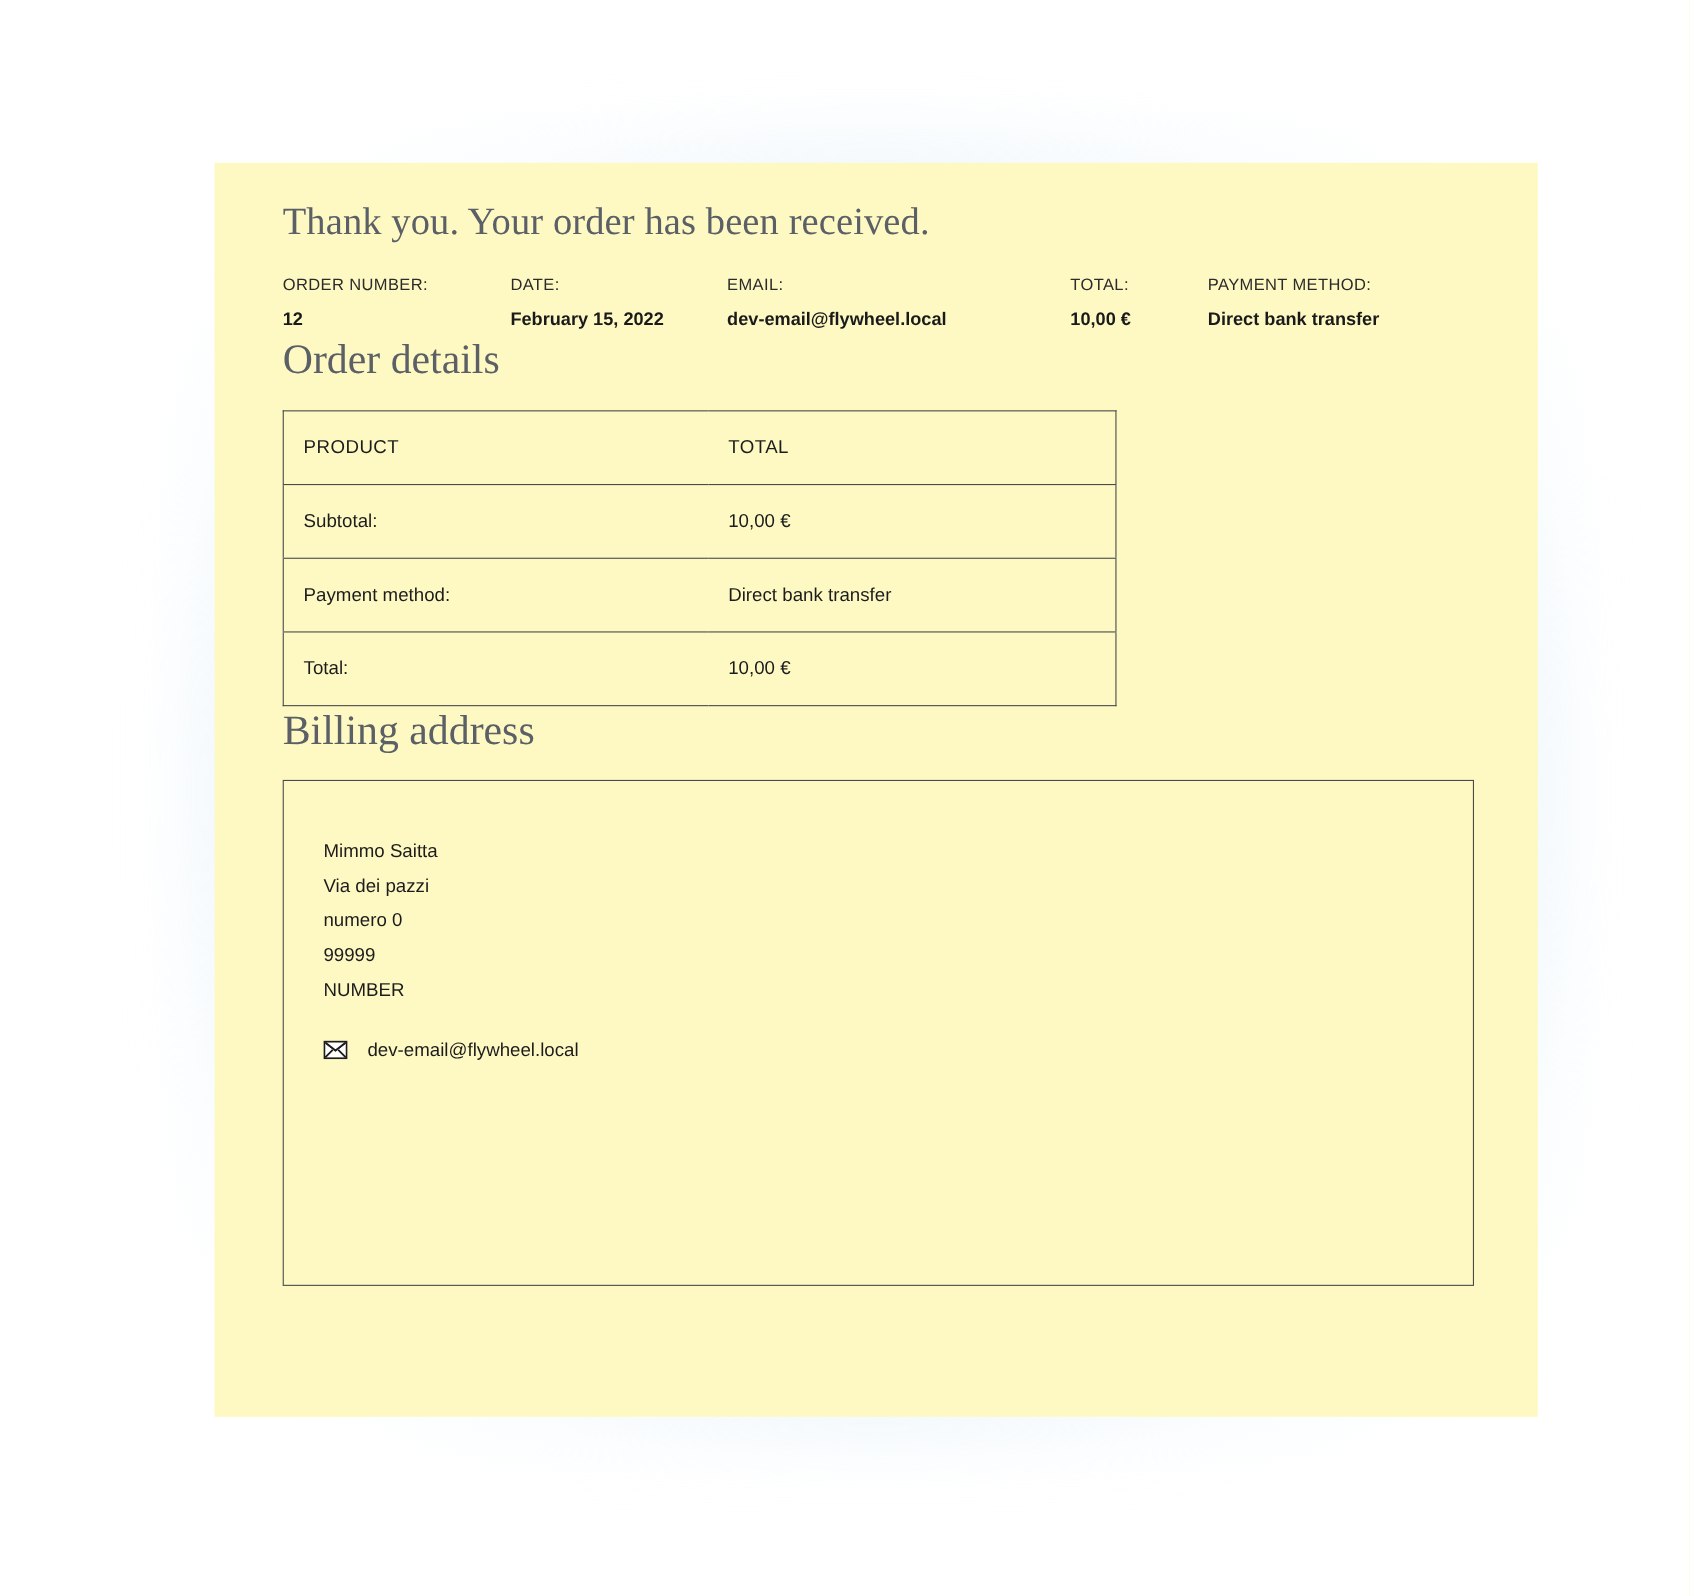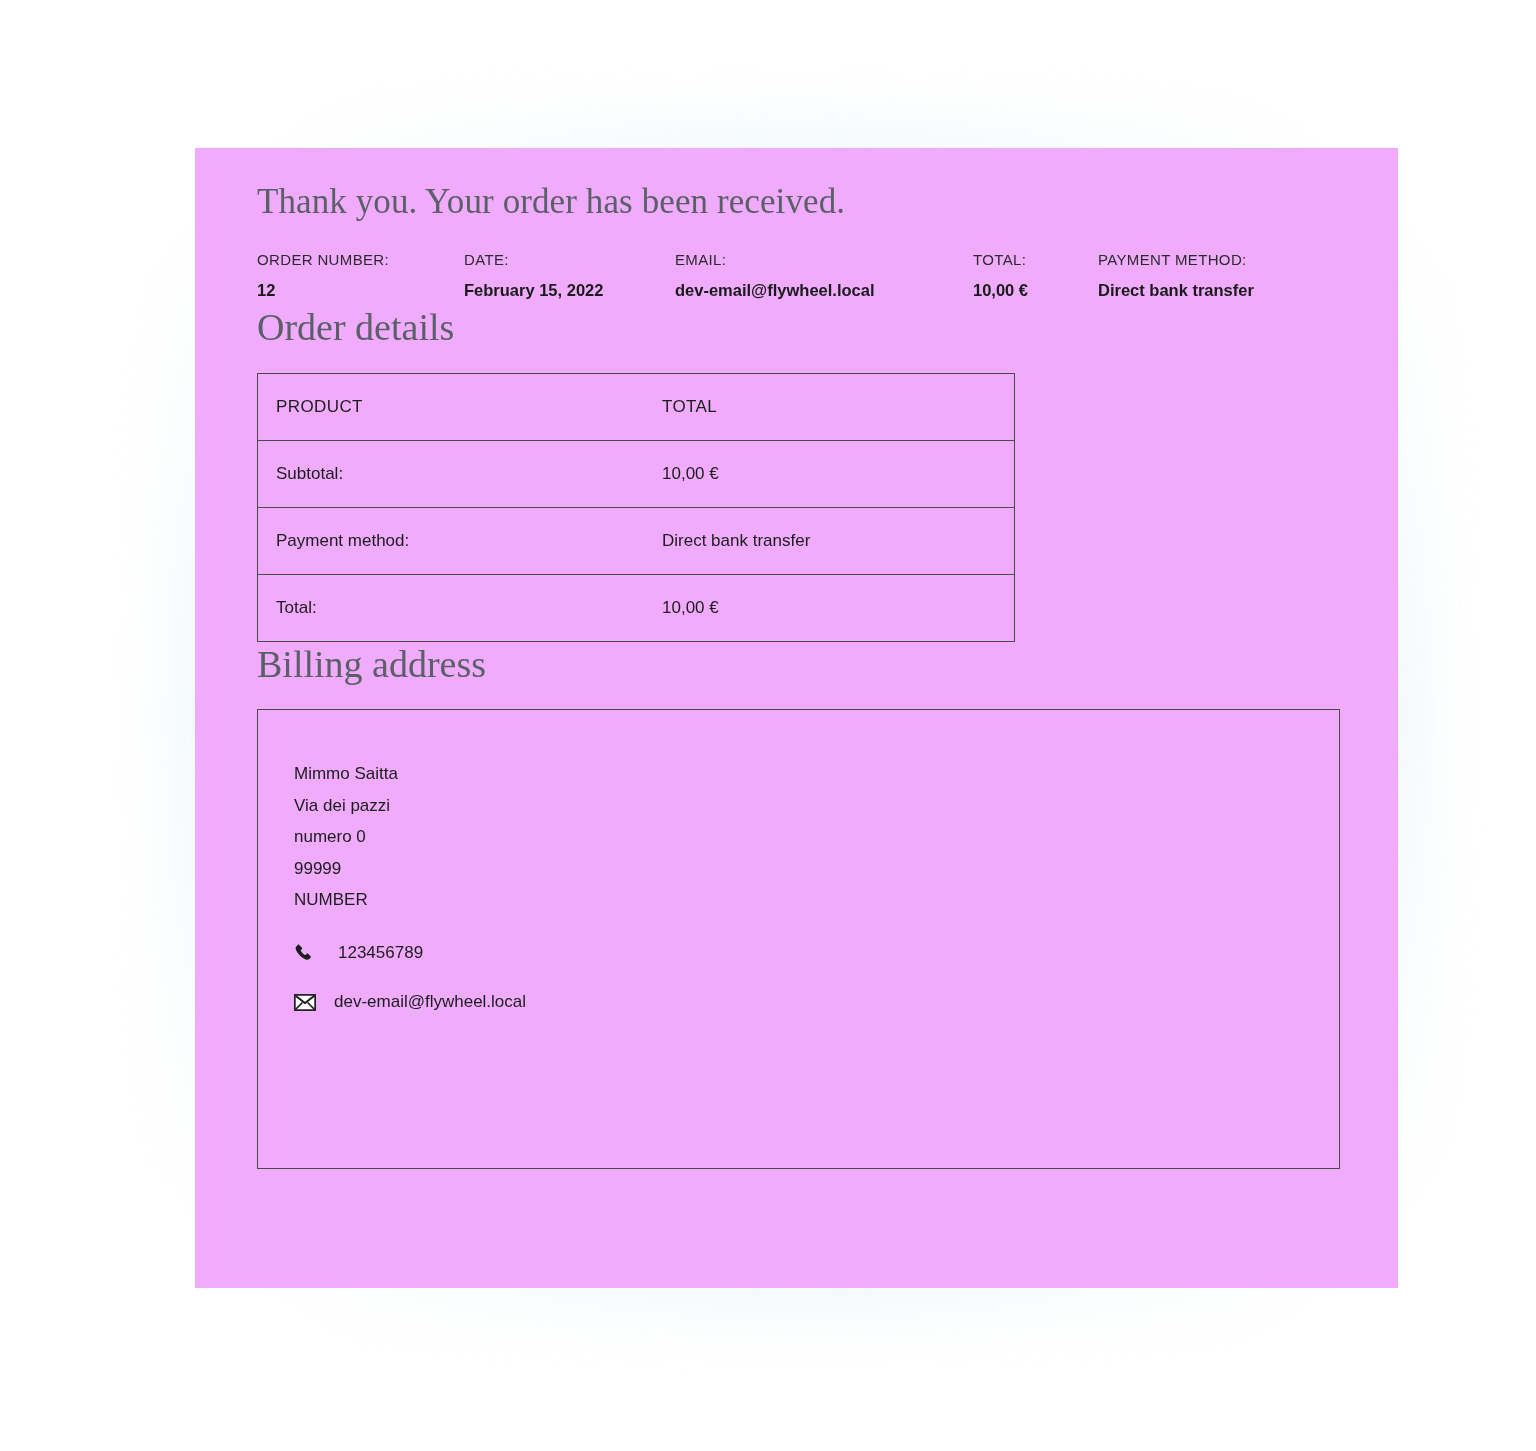--- a/index.html
+++ b/index.html
@@ -27,21 +27,21 @@
     filter: blur(26px);
     pointer-events: none;
   }
 
   .card {
     position: absolute;
     left: 195px;
     top: 148px;
     width: 1203px;
     height: 1140px;
-    background: #f0abfc;
+    background: #fef9c3;
     box-sizing: border-box;
   }
 
   .content {
     position: absolute;
     left: 62px;
     top: 33px;
     right: 0;
     bottom: 0;
   }
@@ -175,21 +175,21 @@
 
     <div class="overview">
       <div class="ov-col" style="left:0px;">
         <div class="ov-label">ORDER NUMBER:</div>
         <div class="ov-value">12</div>
       </div>
       <div class="ov-col" style="left:207px;">
         <div class="ov-label">DATE:</div>
         <div class="ov-value">February 15, 2022</div>
       </div>
-      <div class="ov-col" style="left:418px;">
+      <div class="ov-col" style="left:404px;">
         <div class="ov-label">EMAIL:</div>
         <div class="ov-value">dev-email@flywheel.local</div>
       </div>
       <div class="ov-col" style="left:716px;">
         <div class="ov-label">TOTAL:</div>
         <div class="ov-value">10,00 €</div>
       </div>
       <div class="ov-col" style="left:841px;">
         <div class="ov-label">PAYMENT METHOD:</div>
         <div class="ov-value">Direct bank transfer</div>
@@ -227,28 +227,20 @@
 
     <h2 class="section billing-head">Billing address</h2>
 
     <div class="billing-box">
       <div class="addr-line">Mimmo Saitta</div>
       <div class="addr-line">Via dei pazzi</div>
       <div class="addr-line">numero 0</div>
       <div class="addr-line">99999</div>
       <div class="addr-line">NUMBER</div>
 
-      <div class="contact-row phone">
-        <span class="contact-icon">
-          <svg width="19" height="19" viewBox="0 0 24 24" aria-hidden="true">
-            <path fill="currentColor" d="M6.6 2.4c-.5-.5-1.3-.5-1.8 0L3.1 4.1C2 5.2 1.8 6.9 2.5 8.6c1 2.4 2.7 4.9 5 7.2 2.3 2.3 4.8 4 7.2 5 1.7.7 3.4.5 4.5-.6l1.7-1.7c.5-.5.5-1.3 0-1.8l-3.1-3.1c-.5-.5-1.3-.5-1.8 0l-1.4 1.4c-.3.3-.7.3-1 .1-.9-.6-1.9-1.3-2.8-2.2-.9-.9-1.6-1.9-2.2-2.8-.2-.3-.2-.7.1-1l1.4-1.4c.5-.5.5-1.3 0-1.8L6.6 2.4z"></path>
-          </svg>
-        </span>
-        <span class="contact-text">123456789</span>
-      </div>
 
       <div class="contact-row email">
         <span class="contact-icon">
           <svg width="22" height="17" viewBox="0 0 26 20" aria-hidden="true">
             <rect x="1" y="1" width="24" height="18" fill="#ffffff" stroke="currentColor" stroke-width="2"></rect>
             <path d="M2 2 L13 10.5 L24 2" fill="none" stroke="currentColor" stroke-width="2"></path>
             <path d="M2 18 L10 10 M24 18 L16 10" fill="none" stroke="currentColor" stroke-width="2"></path>
             <path d="M2.5 2.5 L13 10.8 L23.5 2.5 L23.5 3.6 L13 12 L2.5 3.6 Z" fill="currentColor"></path>
           </svg>
         </span>

